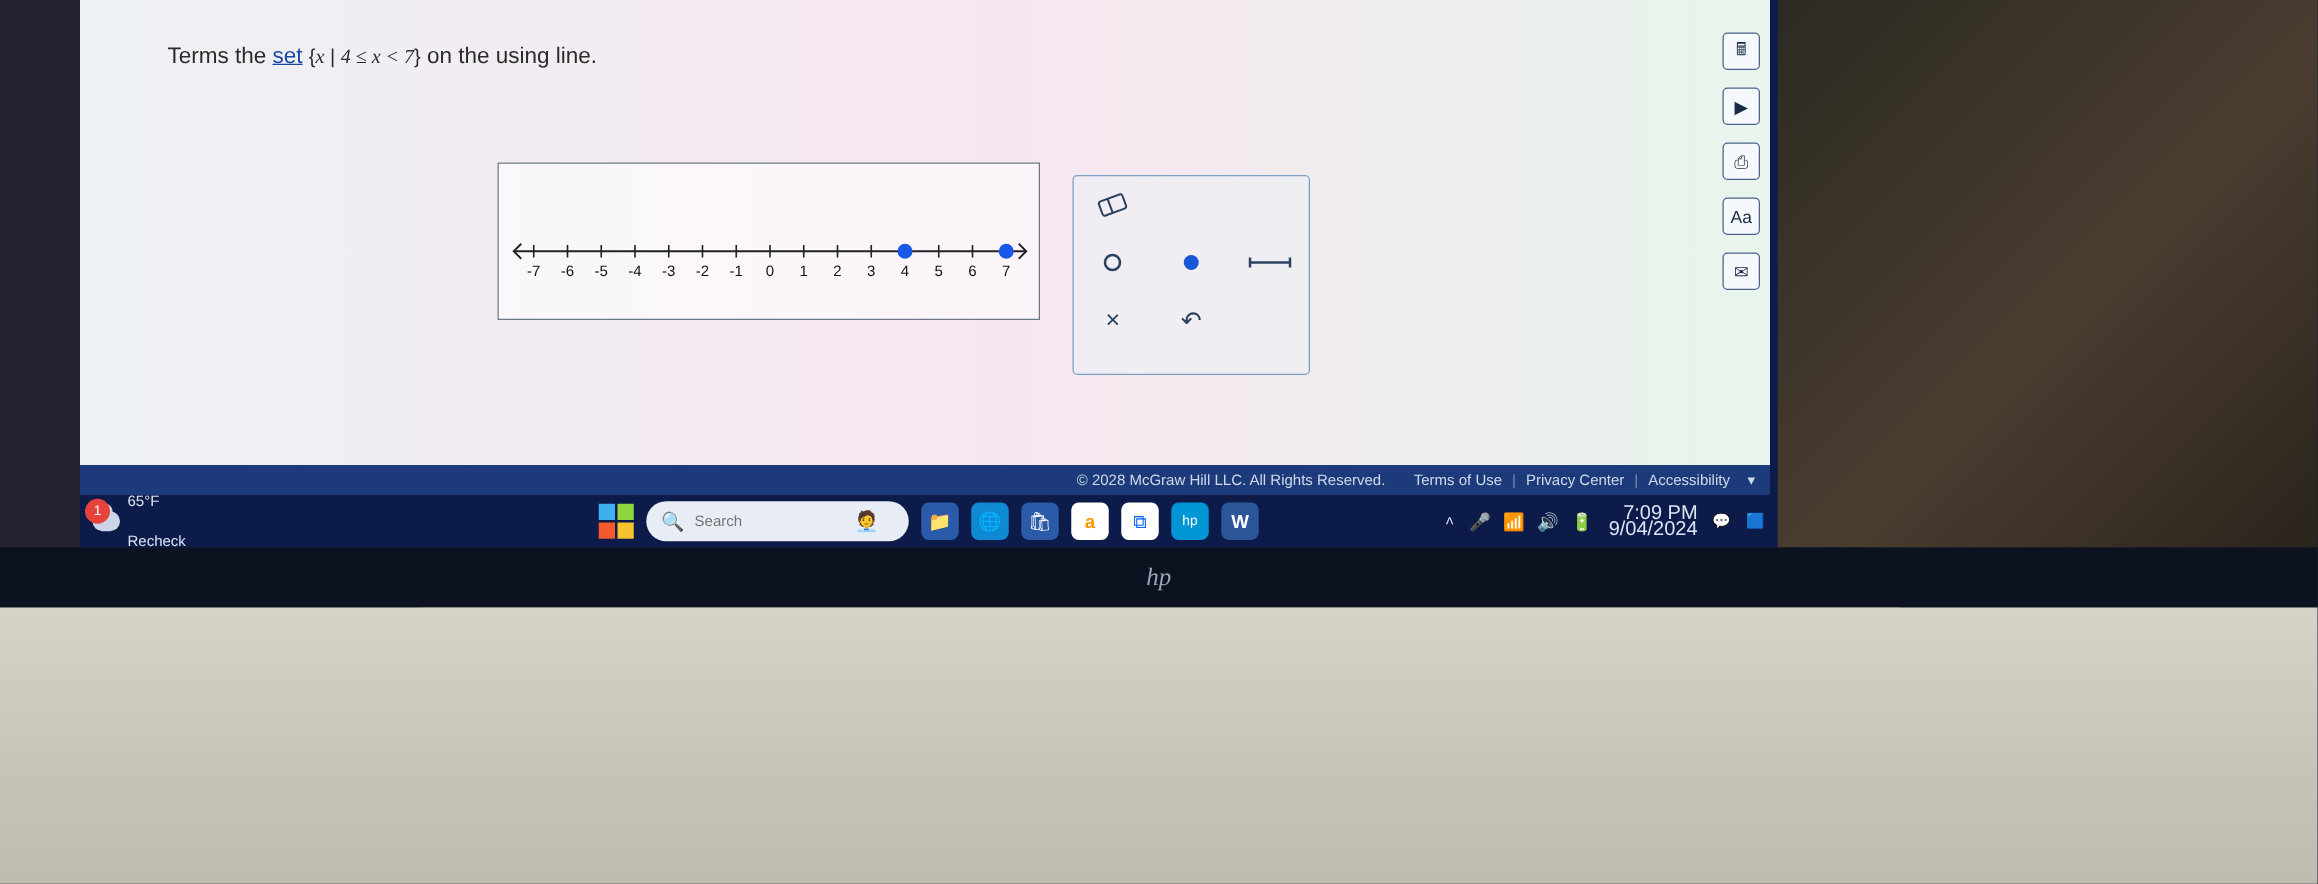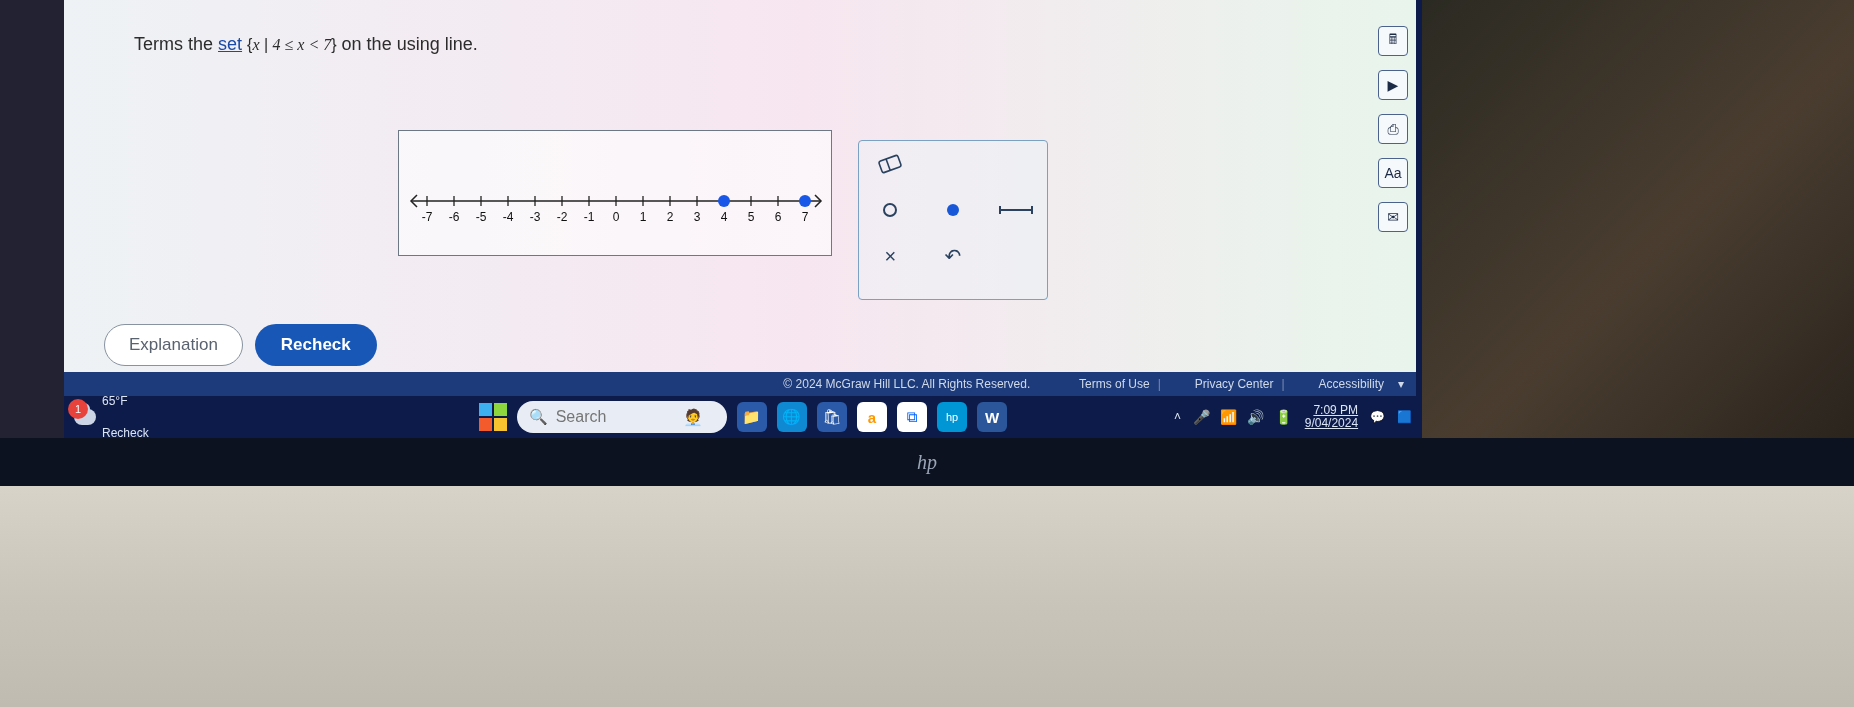--- a/index.html
+++ b/index.html
@@ -31,21 +31,21 @@
 .btnbar { position:absolute; left:40px; top:324px; display:flex; gap:12px; align-items:center; }
 .btn-outline { height:42px; padding:0 24px; border:1px solid #8893a0; border-radius:22px;
   background:#fff; color:#5a6270; font-size:17px; cursor:pointer; }
 .btn-primary { height:42px; padding:0 26px; border:none; border-radius:22px;
   background:#1857b5; color:#fff; font-size:17px; font-weight:bold; cursor:pointer; }
 
 
 .footer { position:absolute; left:0; bottom:0; width:100%; height:24px;
   background:#1d3b7a; color:#cfd9ea; font-size:12px; display:flex; align-items:center;
   justify-content:flex-end; padding-right:12px; gap:8px; }
-.footer a { color:#cfd9ea; text-decoration:none; cursor:pointer;margin-left:26px; }
+.footer a { color:#cfd9ea; text-decoration:none; cursor:pointer; }
 .footer .sep { color:#7a8bb0; }
 
 
 .sidecol { position:absolute; left:1378px; top:26px; width:34px; display:flex;
   flex-direction:column; gap:14px; z-index:3; }
 .sidebtn { width:30px; height:30px; border:1px solid #4a628c; border-radius:4px;
   background:#f6f9fc; display:flex; align-items:center; justify-content:center;
   font-size:14px; color:#1b2a45; cursor:pointer; }
 
 
@@ -59,26 +59,26 @@
   background:#cbd5e5; border-radius:50%; }
 .wx-txt { display:flex; flex-direction:column; font-size:12px; line-height:13px;gap:19px; }
 .tb-center { position:absolute; left:50%; transform:translateX(-50%);
   display:flex; align-items:center; gap:10px; }
 .winlogo { width:28px; height:28px; display:grid; grid-template-columns:1fr 1fr;
   grid-template-rows:1fr 1fr; gap:2px; }
 .winlogo span:nth-child(1){background:#3db0f0;} .winlogo span:nth-child(2){background:#8ed63d;}
 .winlogo span:nth-child(3){background:#f35a2c;} .winlogo span:nth-child(4){background:#f7c430;}
 .searchpill { height:32px; width:210px; border-radius:16px; background:#e8edf5;
   display:flex; align-items:center; padding:0 12px; gap:8px; color:#4a525e; }
-.searchpill input { border:none; outline:none; background:transparent; font-size:16px; width:120px; color:#4a525e; }
+.searchpill input { border:none; outline:none; background:transparent; font-size:12px; width:120px; color:#4a525e; }
 .tb-icon { width:30px; height:30px; border-radius:6px; display:flex;
   align-items:center; justify-content:center; font-size:15px; color:#fff; cursor:pointer; }
 .tb-right { margin-left:auto; display:flex; align-items:center; gap:12px; padding-right:10px; font-size:12px; }
 .tb-right .tray { display:flex; gap:10px; font-size:14px; color:#cfd9ea; }
-.clock { text-align:right; line-height:13px; font-size:12px;text-decoration:underline; }
+.clock { text-align:right; line-height:13px; font-size:16px; }
 
 
 .bezel { position:absolute; left:0; top:438px; width:1854px; height:48px;
   background:#0c1220; display:flex; align-items:center; justify-content:center; }
 .hp { color:#9aa5b5; font-style:italic; font-size:20px; font-family:Georgia,serif; }
 .chassis { position:absolute; left:0; top:486px; width:1854px; height:221px;
   background:linear-gradient(#d7d3c8,#c9c5ba,#bfbbb0); }
 .hinge { position:absolute; left:18%; top:486px; width:64%; height:12px; background:#68655c; }
 .surround-l { position:absolute; left:0; top:0; width:64px; height:438px; background:#223; }
 .surround-r { position:absolute; left:1422px; top:0; width:432px; height:438px;
@@ -168,27 +168,23 @@
           <line x1="4" y1="10" x2="36" y2="10" stroke="#2a425f" stroke-width="2"></line>
           <line x1="4" y1="6" x2="4" y2="14" stroke="#2a425f" stroke-width="2"></line>
           <line x1="36" y1="6" x2="36" y2="14" stroke="#2a425f" stroke-width="2"></line>
         </svg>
     </button>
     <button class="pcell" style="grid-column:1;grid-row:3;font-size:20px;color:#2a425f;">×</button>
     <button class="pcell" style="grid-column:2;grid-row:3;font-size:20px;color:#2a425f;">↶</button>
     <div class="pcell"></div>
   </div>
 
-  <div class="btnbar">
-    <button class="btn-outline">Explanation</button>
-    <button class="btn-primary">Recheck</button>
-  </div>
 
   <div class="footer">
-    <span>© 2024 McGraw Hill LLC. All Rights Reserved.</span>
+    <span>© 2028 McGraw Hill LLC. All Rights Reserved.</span>
     &nbsp;&nbsp;
     <a>Terms of Use</a>
     <span class="sep">|</span>
     <a>Privacy Center</a>
     <span class="sep">|</span>
     <a>Accessibility</a>
     <span style="margin-left:6px;">▾</span>
   </div>
 </div>
 

